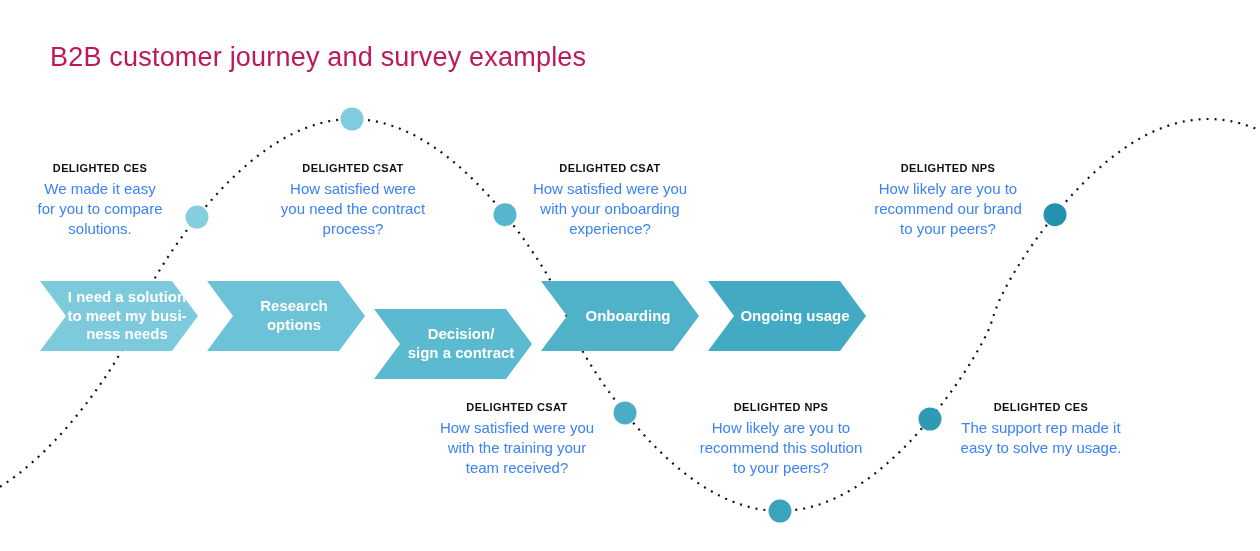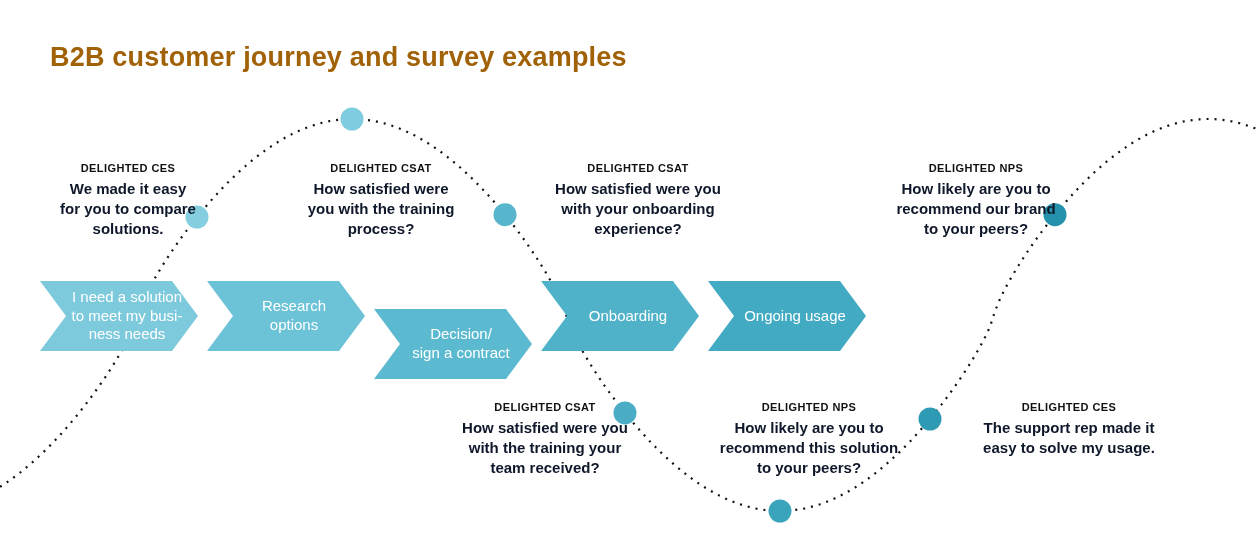--- a/index.html
+++ b/index.html
@@ -11,35 +11,36 @@
     background: #ffffff;
     overflow: hidden;
     font-family: "Liberation Sans", sans-serif;
     color: #1a1a1a;
   }
   .title {
     position: absolute;
     left: 50px;
     top: 42px;
     font-size: 27px;
-    font-weight: 700;
+    font-weight: 400;
     letter-spacing: 0.2px;
-    color: #a16207;
+    color: #be185d;
   }
   #curve-svg {
     position: absolute;
     left: 0; top: 0;
     width: 1260px; height: 551px;
     z-index: 1;
   }
   .stages-layer {
     position: absolute;
     left: 0; top: 0;
     width: 1260px; height: 551px;
     z-index: 2;
+    font-weight: bold;
   }
   .stage {
     position: absolute;
     top: 281px;
     width: 158px;
     height: 70px;
     clip-path: polygon(0 0, calc(100% - 26px) 0, 100% 50%, calc(100% - 26px) 100%, 0 100%, 26px 50%);
     display: flex;
     align-items: center;
     justify-content: center;
@@ -48,35 +49,34 @@
     color: #ffffff;
     font-size: 15px;
     line-height: 1.25;
     white-space: pre-line;
   }
   .annotation {
     position: absolute;
     transform: translateX(-50%);
     text-align: center;
     z-index: 3;
-    margin-left: 28px;
   }
   .annotation .survey-label {
     font-size: 11px;
     font-weight: 700;
     letter-spacing: 0.4px;
     color: #111111;
   }
   .annotation .question {
     margin-top: 5px;
     font-size: 15px;
-    font-weight: 700;
+    font-weight: 400;
     line-height: 1.33;
     white-space: pre-line;
-    color: #0f172a;
+    color: #3b82f6;
   }
 </style>
 </head>
 <body>
 
 <div class="canvas">
 
   <h1 class="title">B2B customer journey and survey examples</h1>
 
   <svg id="curve-svg" viewBox="0 0 1260 551">
@@ -104,21 +104,21 @@
 
   <div class="annotation" style="left:100px; top:162px">
     <div class="survey-label">DELIGHTED CES</div>
     <div class="question">We made it easy
 for you to compare
 solutions.</div>
   </div>
   <div class="annotation" style="left:353px; top:162px">
     <div class="survey-label">DELIGHTED CSAT</div>
     <div class="question">How satisfied were
-you with the training
+you need the contract
 process?</div>
   </div>
   <div class="annotation" style="left:610px; top:162px">
     <div class="survey-label">DELIGHTED CSAT</div>
     <div class="question">How satisfied were you
 with your onboarding
 experience?</div>
   </div>
   <div class="annotation" style="left:948px; top:162px">
     <div class="survey-label">DELIGHTED NPS</div>

